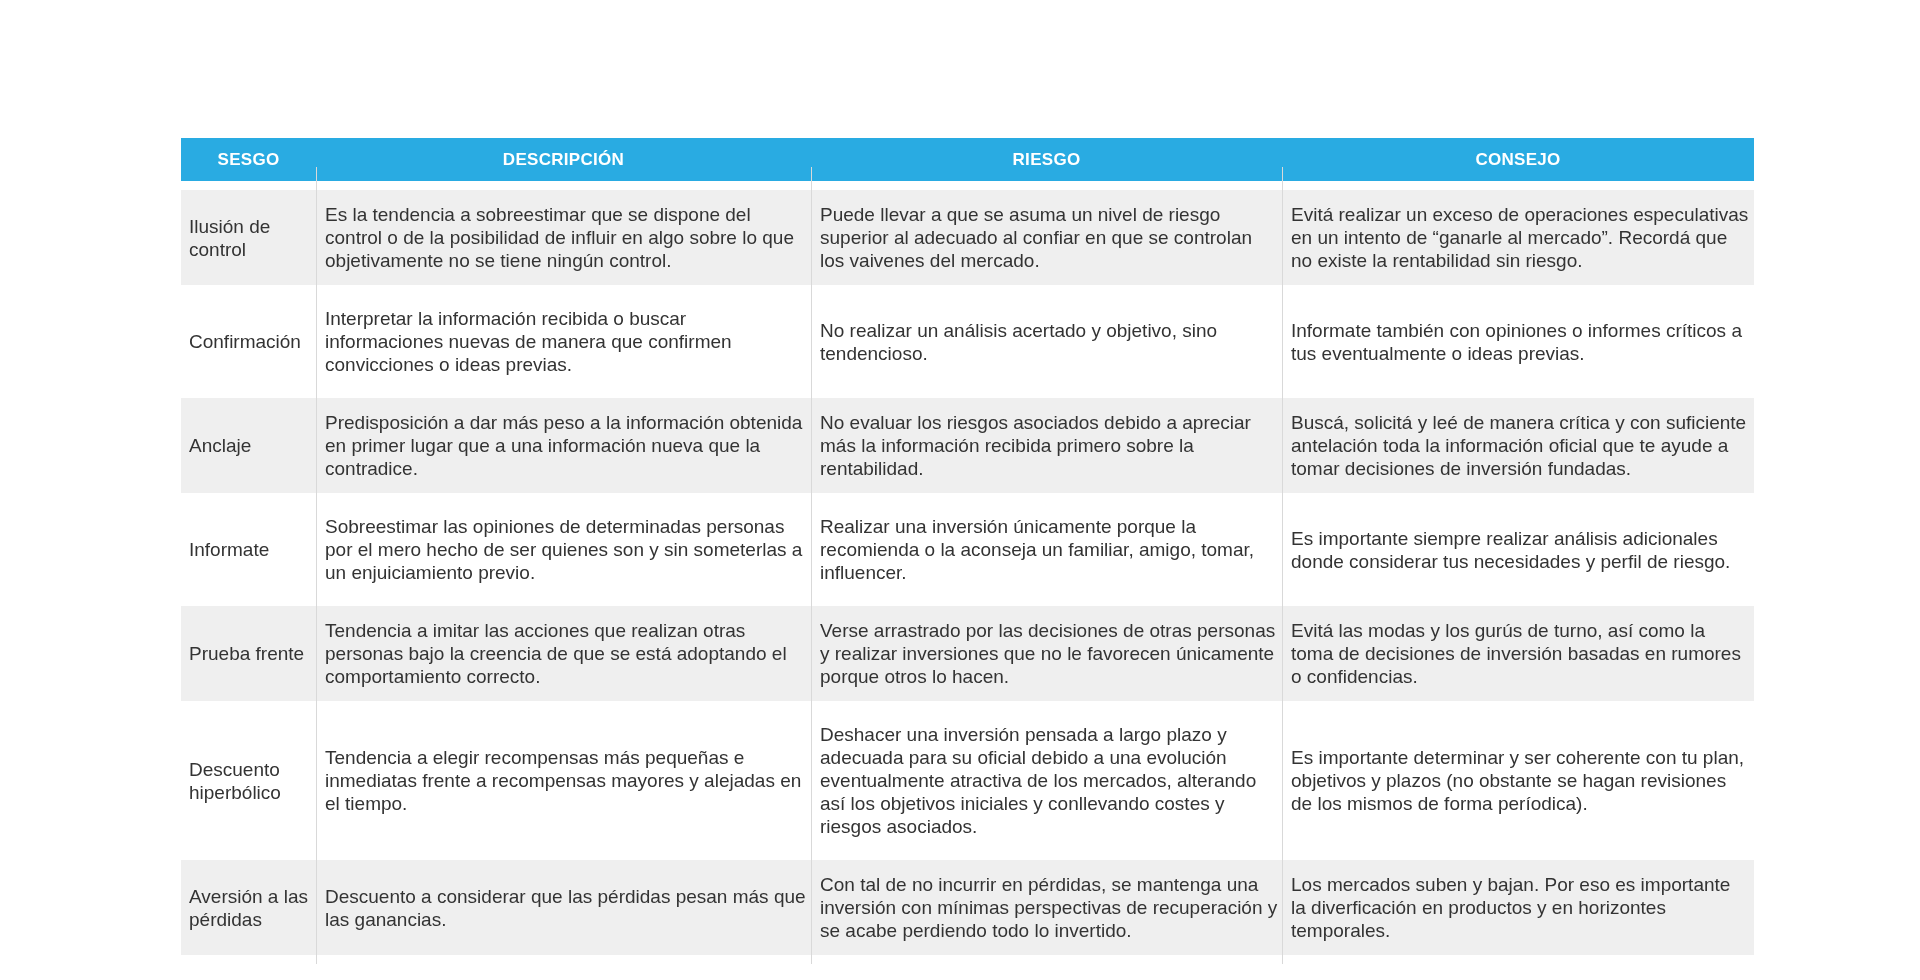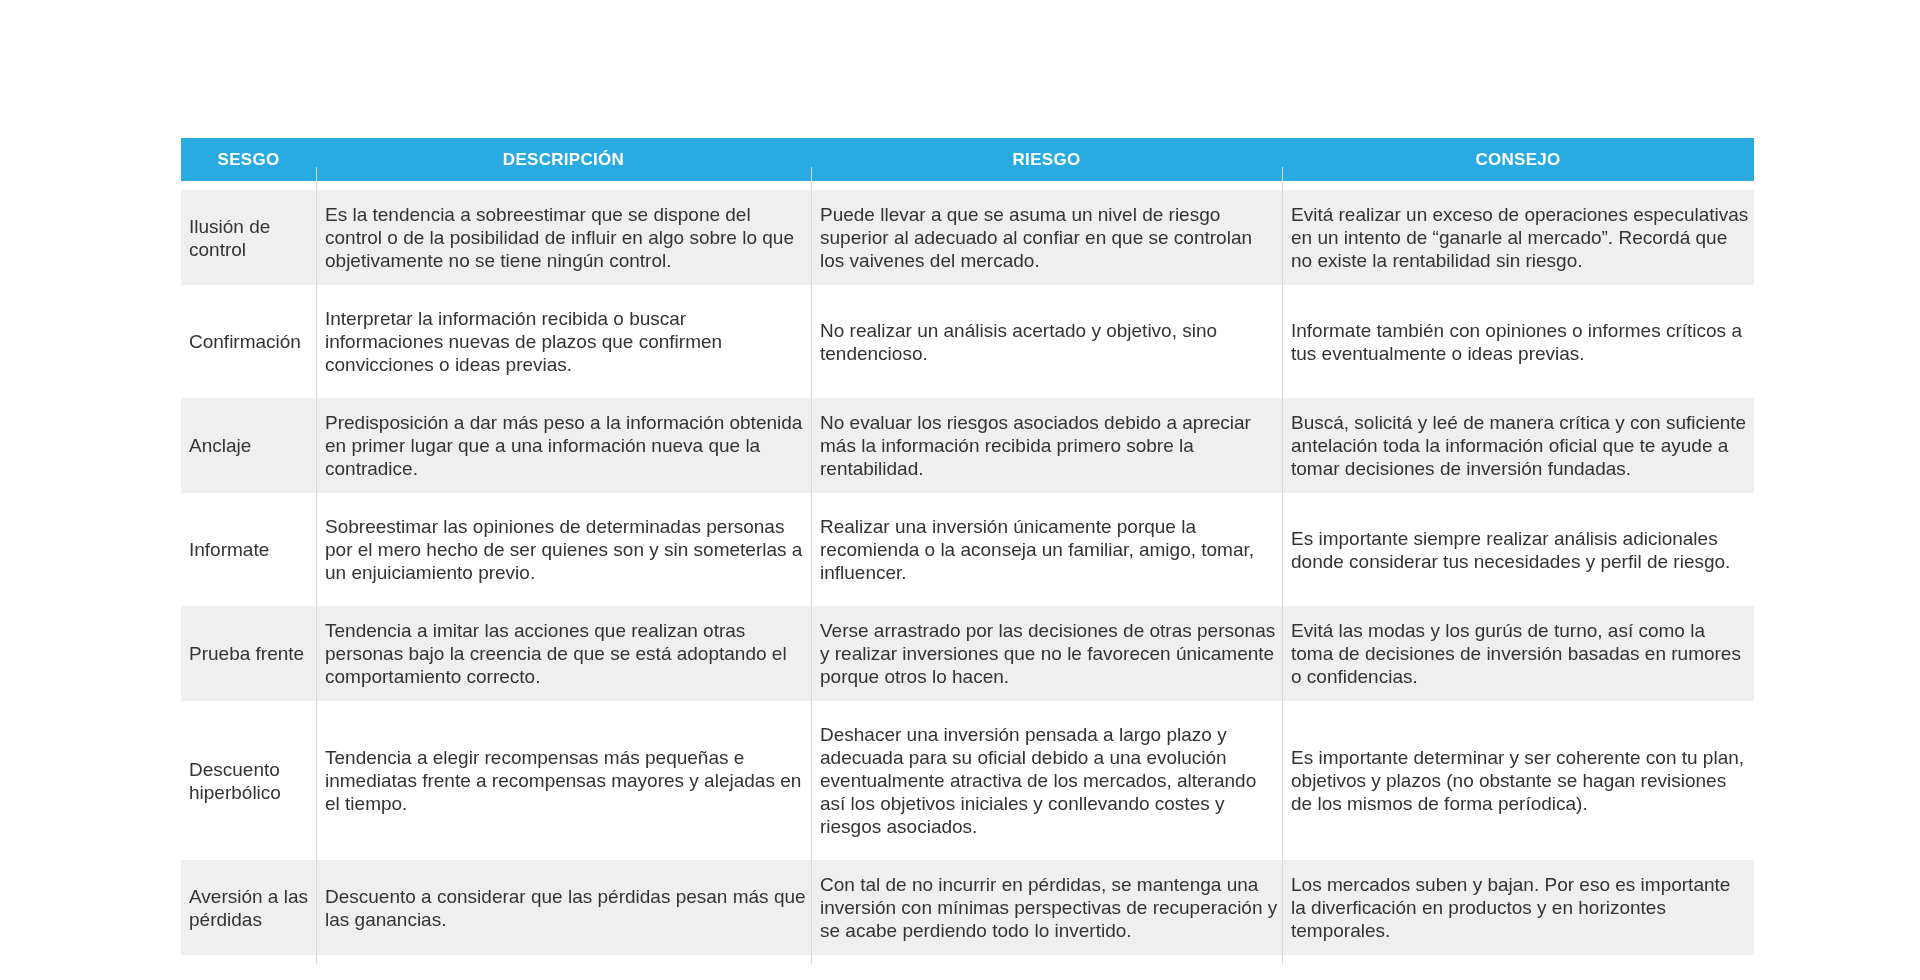--- a/index.html
+++ b/index.html
@@ -81,21 +81,21 @@
     </thead>
     <tbody>
         <tr>
           <td class="col-sesgo">Ilusión de control</td>
           <td class="col-descripcion">Es la tendencia a sobreestimar que se dispone del control o de la posibilidad de influir en algo sobre lo que objetivamente no se tiene ningún control.</td>
           <td class="col-riesgo">Puede llevar a que se asuma un nivel de riesgo superior al adecuado al confiar en que se controlan los vaivenes del mercado.</td>
           <td class="col-consejo">Evitá realizar un exceso de operaciones especulativas en un intento de “ganarle al mercado”. Recordá que no existe la rentabilidad sin riesgo.</td>
         </tr>
         <tr>
           <td class="col-sesgo">Confirmación</td>
-          <td class="col-descripcion">Interpretar la información recibida o buscar informaciones nuevas de plazos que confirmen convicciones o ideas previas.</td>
+          <td class="col-descripcion">Interpretar la información recibida o buscar informaciones nuevas de manera que confirmen convicciones o ideas previas.</td>
           <td class="col-riesgo">No realizar un análisis acertado y objetivo, sino tendencioso.</td>
           <td class="col-consejo">Informate también con opiniones o informes críticos a tus eventualmente o ideas previas.</td>
         </tr>
         <tr>
           <td class="col-sesgo">Anclaje</td>
           <td class="col-descripcion">Predisposición a dar más peso a la información obtenida en primer lugar que a una información nueva que la contradice.</td>
           <td class="col-riesgo">No evaluar los riesgos asociados debido a apreciar más la información recibida primero sobre la rentabilidad.</td>
           <td class="col-consejo">Buscá, solicitá y leé de manera crítica y con suficiente antelación toda la información oficial que te ayude a tomar decisiones de inversión fundadas.</td>
         </tr>
         <tr>

